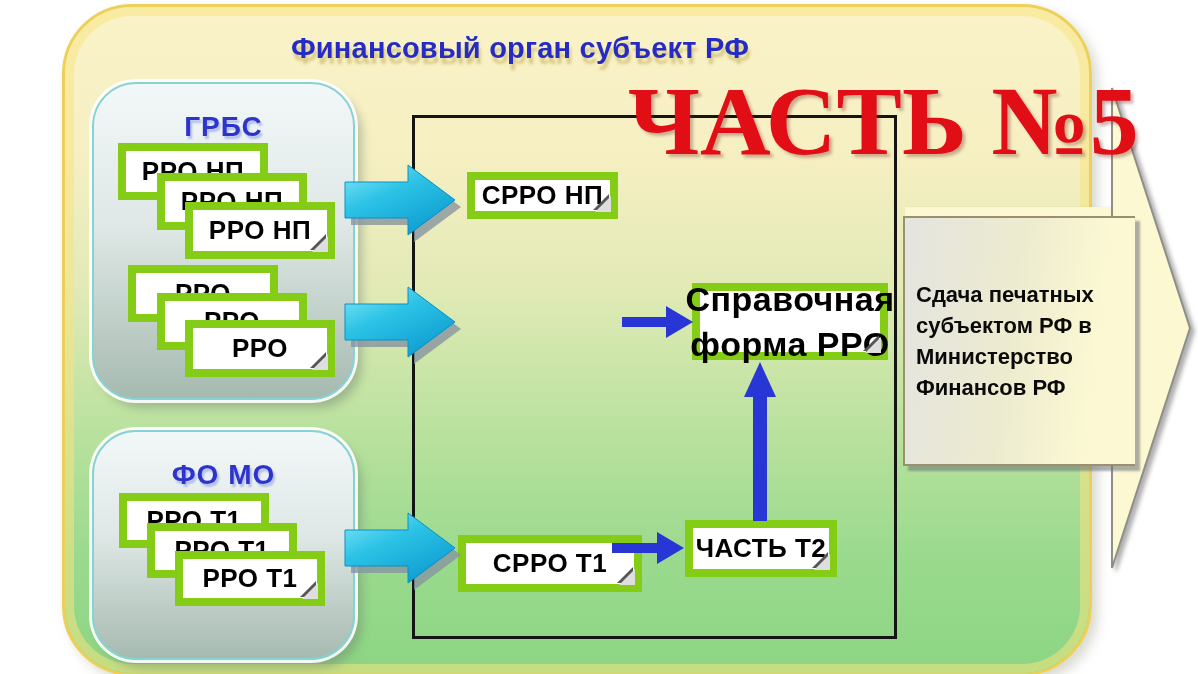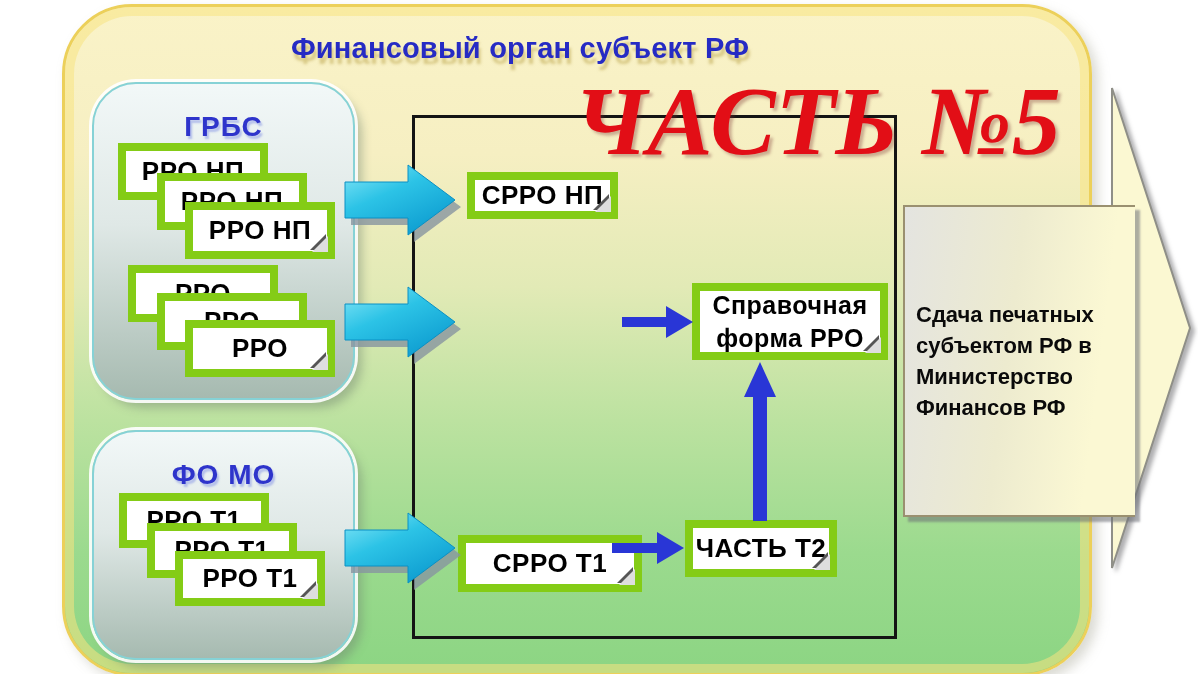--- a/index.html
+++ b/index.html
@@ -20,25 +20,24 @@
   .frame {
     position:absolute; left:412px; top:115px; width:485px; height:524px;
     box-sizing:border-box; border:3px solid #141414;
   }
   .title {
     position:absolute; left:220px; top:32px; width:600px; text-align:center;
     font-size:29px; font-weight:700; color:#262bc4; letter-spacing:.2px;
     text-shadow:2px 6px 3px rgba(190,168,80,.55);
   }
   .part {
-    position:absolute; left:574px; top:72px; white-space:nowrap;
+    position:absolute; left:628px; top:72px; white-space:nowrap;
     font-family:"Liberation Serif","DejaVu Serif",serif;
     font-weight:700; font-size:98px; line-height:1; color:#e20e16;
     text-shadow:3px 3px 3px rgba(120,50,50,.35);
-    font-style:italic;
   }
   .group {
     position:absolute; box-sizing:border-box; border-radius:44px;
     border:2px solid #86d2d6;
     background:linear-gradient(180deg,#f2f8f8 0%,#dfe8e6 45%,#a6bab0 100%);
     box-shadow:0 0 0 3px rgba(255,255,255,.9), 7px 8px 10px rgba(110,130,110,.45);
   }
   .grbs { left:92px; top:82px; width:263px; height:318px; }
   .fomo { left:92px; top:430px; width:263px; height:230px; }
   .group-label {
@@ -50,24 +49,24 @@
     position:absolute; box-sizing:border-box; background:#ffffff;
     border:8px solid #84cc16; color:#000;
     display:flex; align-items:center; justify-content:center;
     font-size:26px; font-weight:700; letter-spacing:.5px; text-align:center;
   }
   .doc::after {
     content:""; position:absolute; right:-1px; bottom:-1px; width:0; height:0;
     border-left:16px solid transparent; border-bottom:16px solid #dedede;
     filter:drop-shadow(-1.5px -1.5px .5px #555);
   }
-  .sprav { font-size:25px; line-height:1.3; padding:4px 4px; }
+  .sprav { font-size:34px; line-height:1.3; padding:4px 4px; }
   .overlay { position:absolute; left:0; top:0; pointer-events:none; }
   .note {
-    position:absolute; left:903px; top:205px; width:232px; height:312px;
+    position:absolute; left:903px; top:216px; width:232px; height:250px;
     box-sizing:border-box; padding-left:11px;
     border:2px solid #9a9070; border-right:none;
     background:linear-gradient(97deg,#e4e4e0 0%,#edebcf 45%,#fbf8d3 80%);
     box-shadow:5px 5px 2px rgba(108,112,118,.55);
     display:flex; flex-direction:column; justify-content:center;
     font-size:22px; font-weight:700; color:#0a0a0a;
   }
   .note div { line-height:31px; }
 </style>
 </head>

